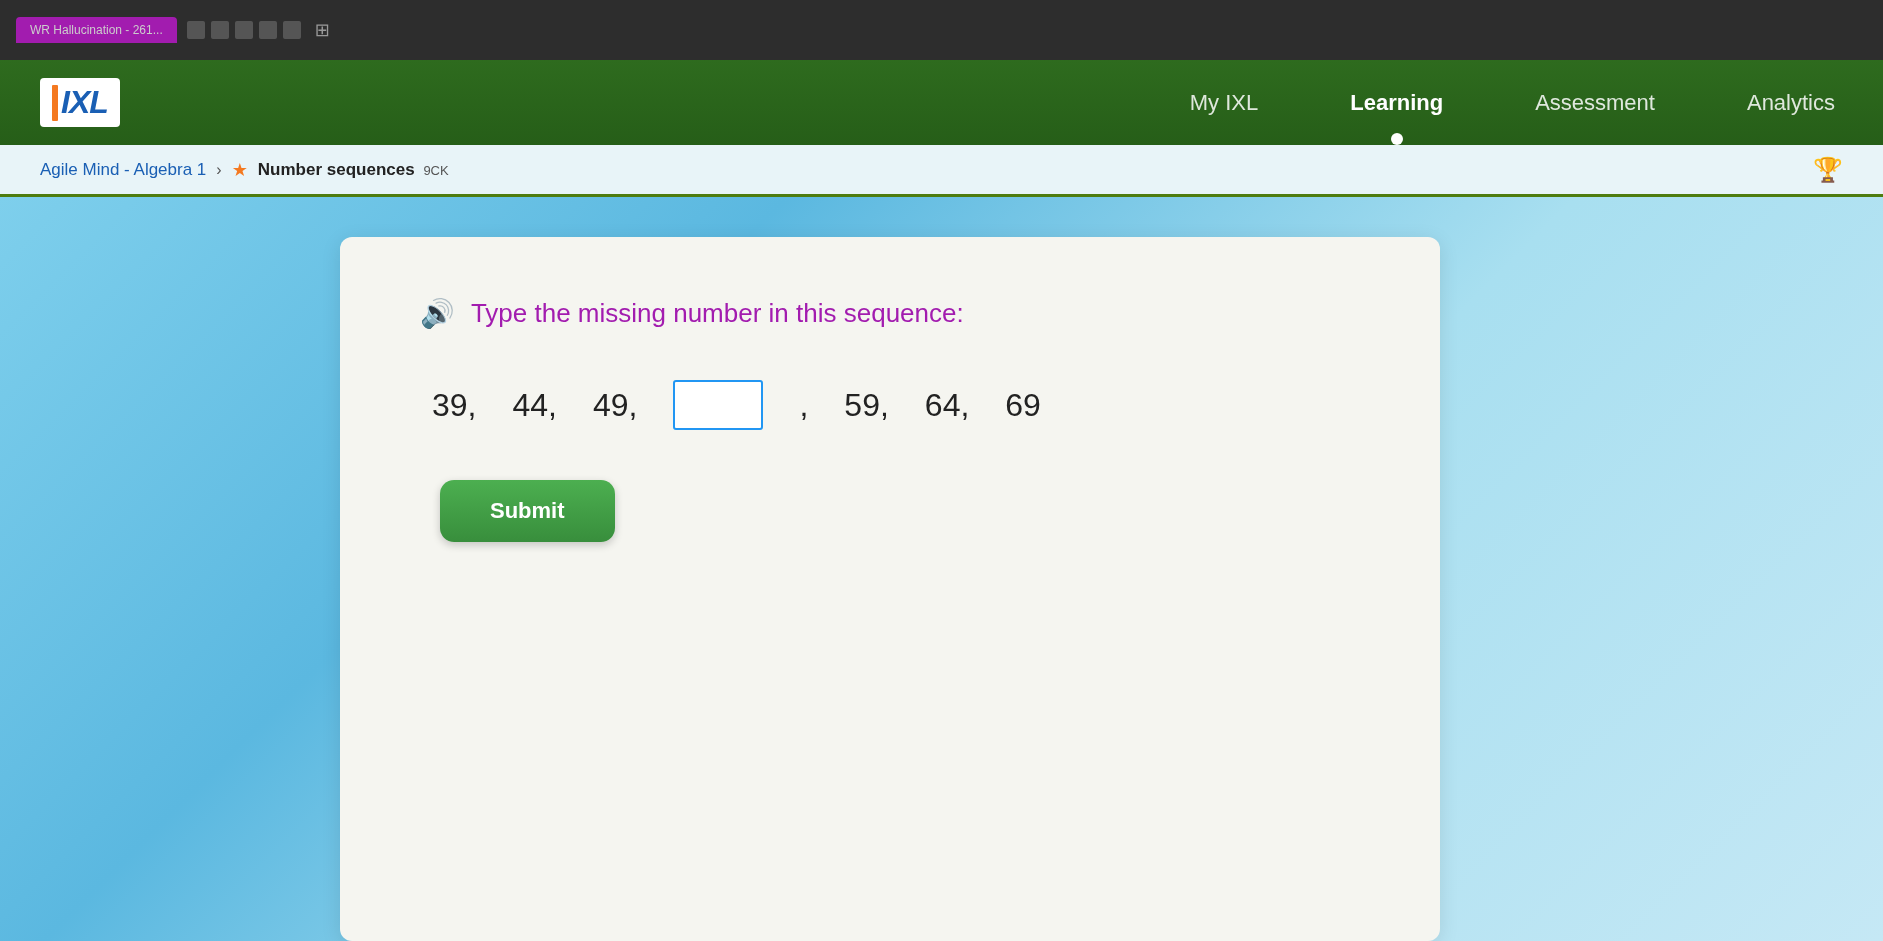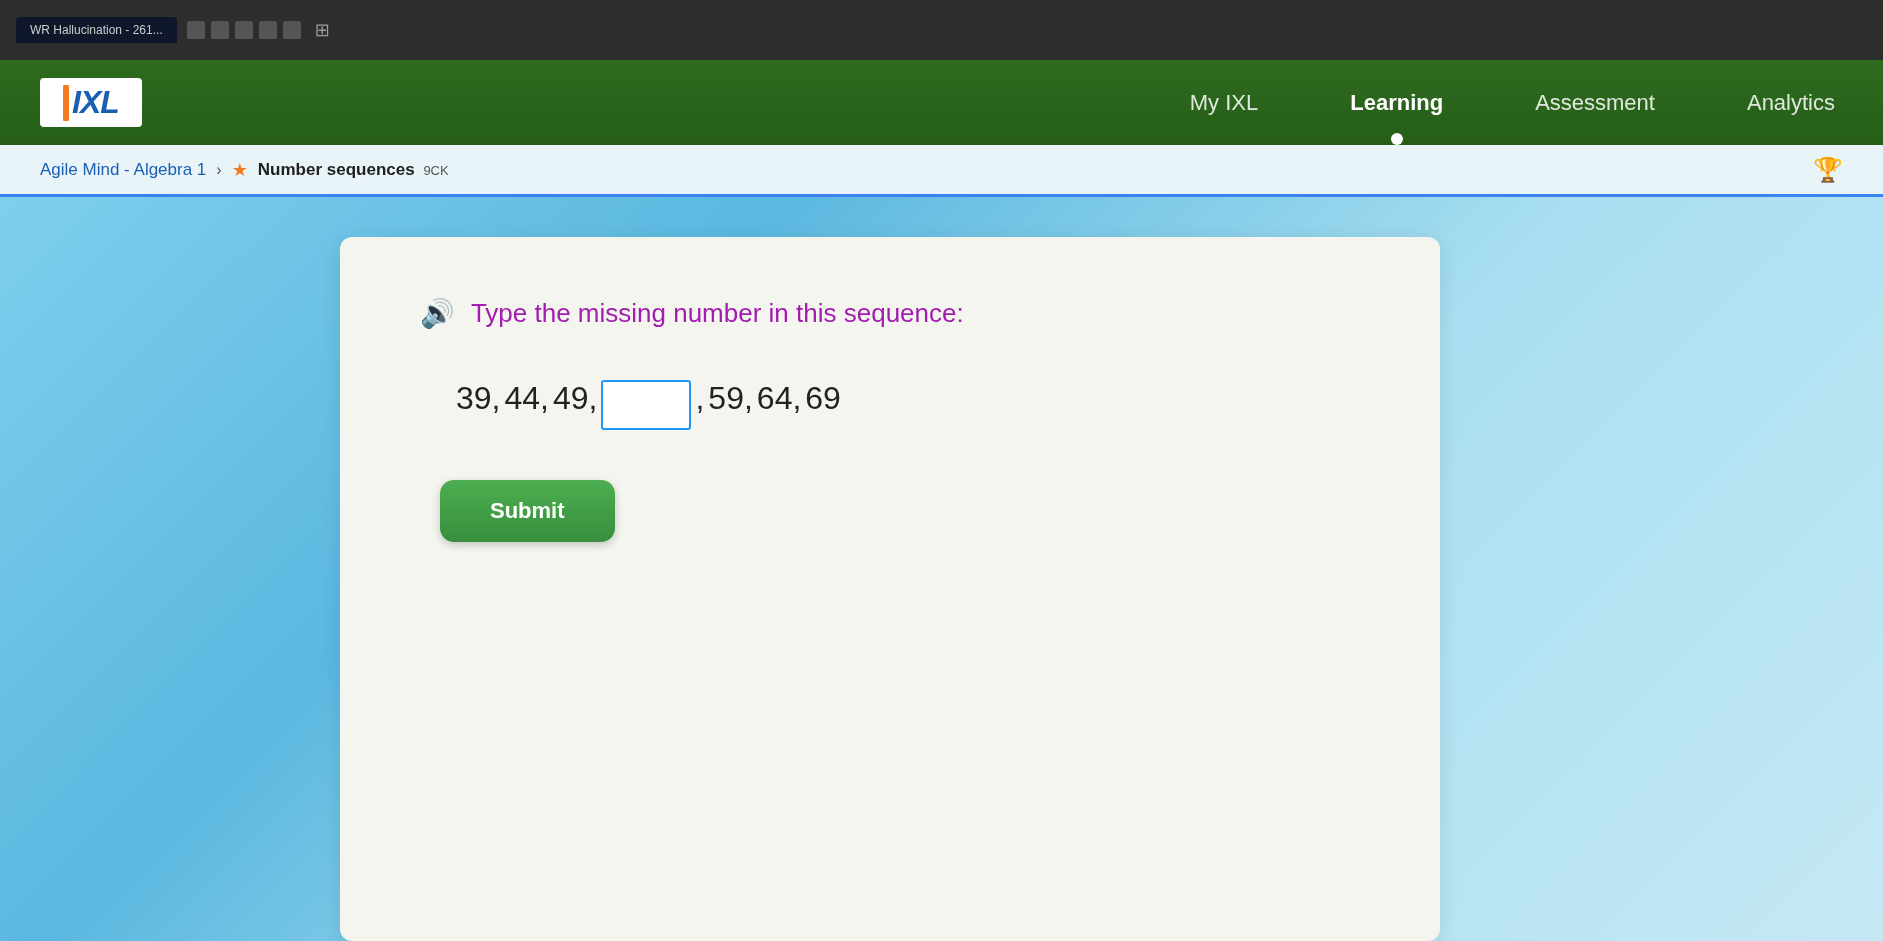--- a/index.html
+++ b/index.html
@@ -16,21 +16,21 @@
     .browser-chrome {
       height: 60px;
       background: #2d2d2d;
       display: flex;
       align-items: center;
       padding: 0 16px;
       gap: 10px;
     }
 
     .browser-tab {
-      background: #0f172a;
+      background: #a21caf;
       color: #ccc;
       font-size: 12px;
       padding: 6px 14px;
       border-radius: 4px 4px 0 0;
       white-space: nowrap;
       overflow: hidden;
       text-overflow: ellipsis;
       max-width: 200px;
     }
 
@@ -67,21 +67,21 @@
       height: 85px;
       display: flex;
       align-items: center;
       padding: 0 40px;
       gap: 40px;
       position: relative;
     }
 
     .logo-container {
       background: white;
-      padding: 6px 23px;
+      padding: 6px 12px;
       border-radius: 4px;
       display: flex;
       align-items: center;
       gap: 3px;
       flex-shrink: 0;
     }
 
     .logo-bar {
       width: 6px;
       height: 36px;
@@ -134,21 +134,21 @@
       transform: translateX(-50%);
       width: 12px;
       height: 12px;
       background: white;
       border-radius: 50%;
     }
 
     
     .breadcrumb-bar {
       background: #e8f4f8;
-      border-bottom: 3px solid #3b82f6;
+      border-bottom: 3px solid #4d7c0f;
       height: 52px;
       display: flex;
       align-items: center;
       padding: 0 40px;
       gap: 10px;
     }
 
     .breadcrumb-link {
       color: #1a5fb4;
       font-size: 17px;
@@ -225,22 +225,23 @@
     }
 
     .question-text {
       font-size: 26px;
       color: #a21caf;
       font-weight: 400;
     }
 
     .sequence-row {
       display: flex;
-      gap: 4px;
-      margin-left: 36px;
+      align-items: center;
+      gap: 36px;
+      margin-left: 12px;
       margin-bottom: 50px;
       flex-wrap: wrap;
     }
 
     .seq-num {
       font-size: 32px;
       color: #222;
       font-weight: 400;
     }
 

